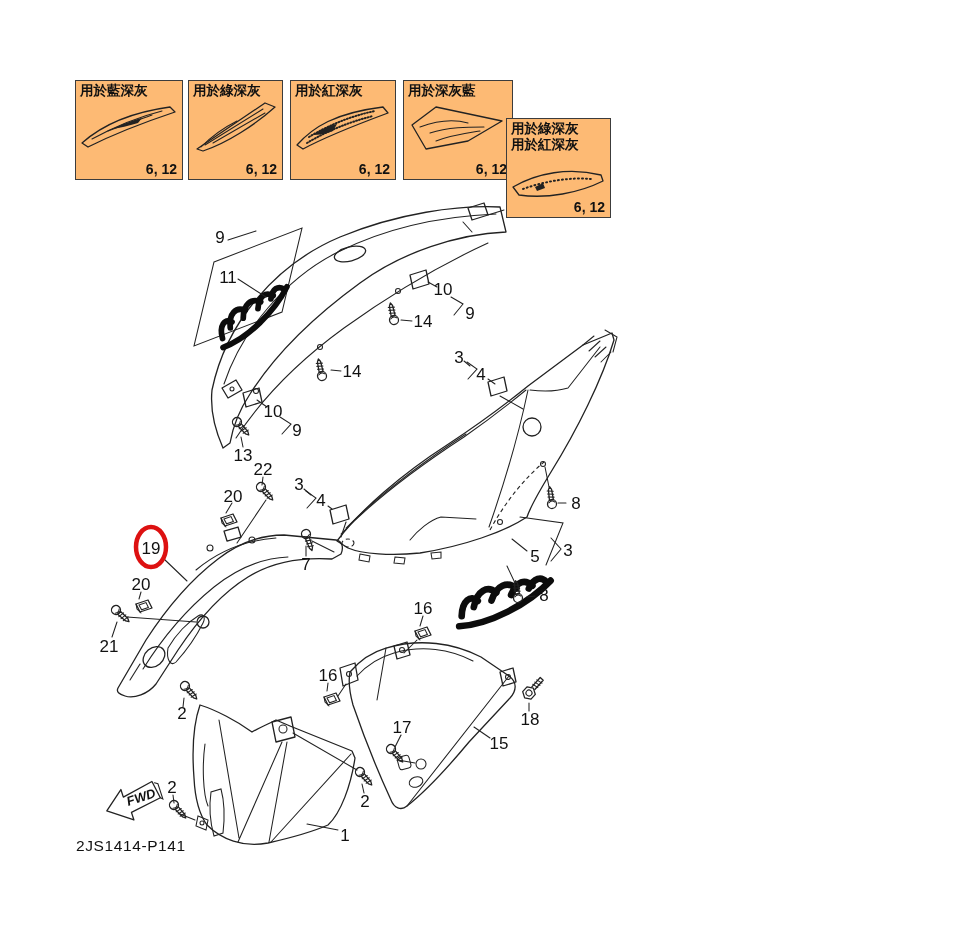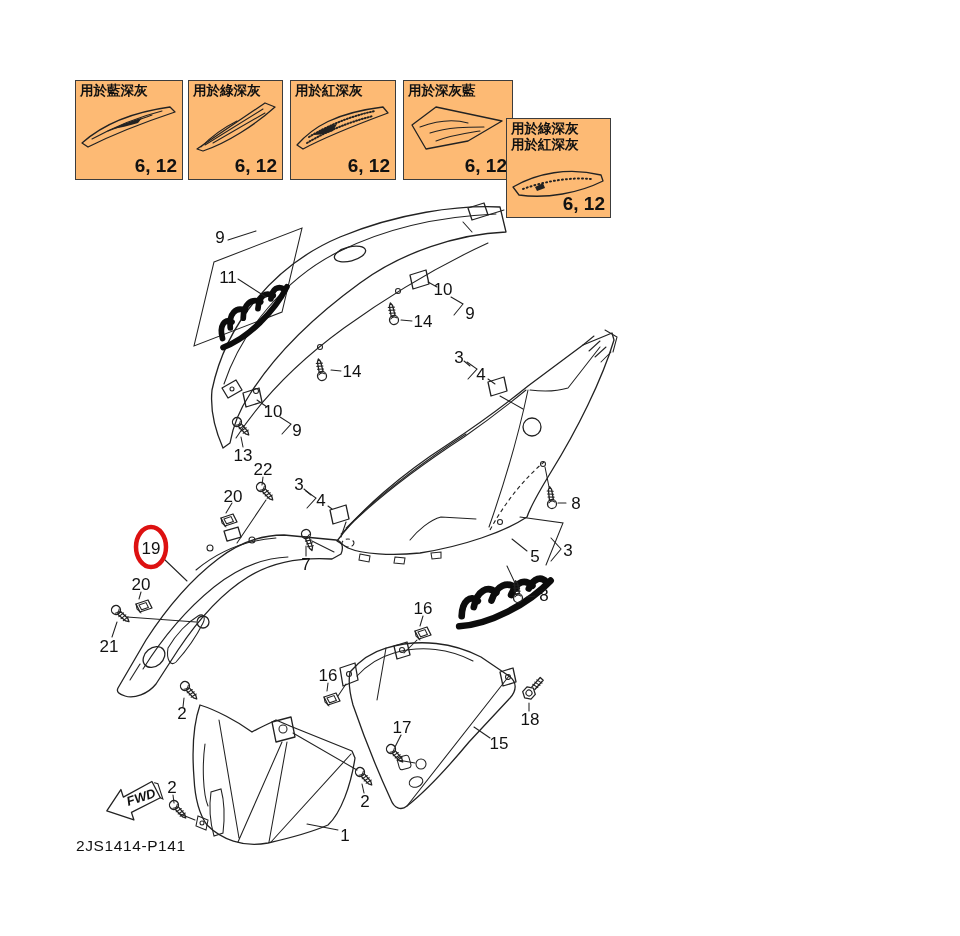--- a/index.html
+++ b/index.html
@@ -3,21 +3,21 @@
 <meta charset="utf-8">
 <style>
   html,body{margin:0;padding:0;background:#ffffff;}
   #stage{position:relative;width:960px;height:936px;background:#ffffff;overflow:hidden;
          font-family:"Liberation Sans","DejaVu Sans",sans-serif;}
   
   .legend-box{position:absolute;top:80px;height:100px;border:1.6px solid #3c3c3c;
               background:#fdba74;box-sizing:border-box;font-weight:bold;}
   .legend-title{position:absolute;left:4px;top:2px;font-size:13.5px;line-height:1.15;
                 color:#111;white-space:nowrap;}
-  .legend-ref{position:absolute;right:5px;bottom:2px;font-size:19px;color:#111;}
+  .legend-ref{position:absolute;right:5px;bottom:2px;font-size:14px;color:#111;}
   .legend-art{position:absolute;left:2px;top:16px;}
   
   .ln{fill:none;stroke:#222;stroke-width:1.3;stroke-linejoin:round;stroke-linecap:round;}
   .thin{fill:none;stroke:#222;stroke-width:1.05;stroke-linecap:round;}
   .dash{fill:none;stroke:#222;stroke-width:1.1;stroke-dasharray:4 3;}
   .logo{fill:none;stroke:#0c0c0c;stroke-width:4.6;stroke-linecap:round;}
   .callout{font-family:"Liberation Sans","DejaVu Sans",sans-serif;font-size:17px;fill:#111;
            text-anchor:middle;dominant-baseline:central;}
   .fig-code{font-family:"Liberation Sans","DejaVu Sans",sans-serif;font-size:15.5px;
             fill:#111;letter-spacing:0.6px;}

